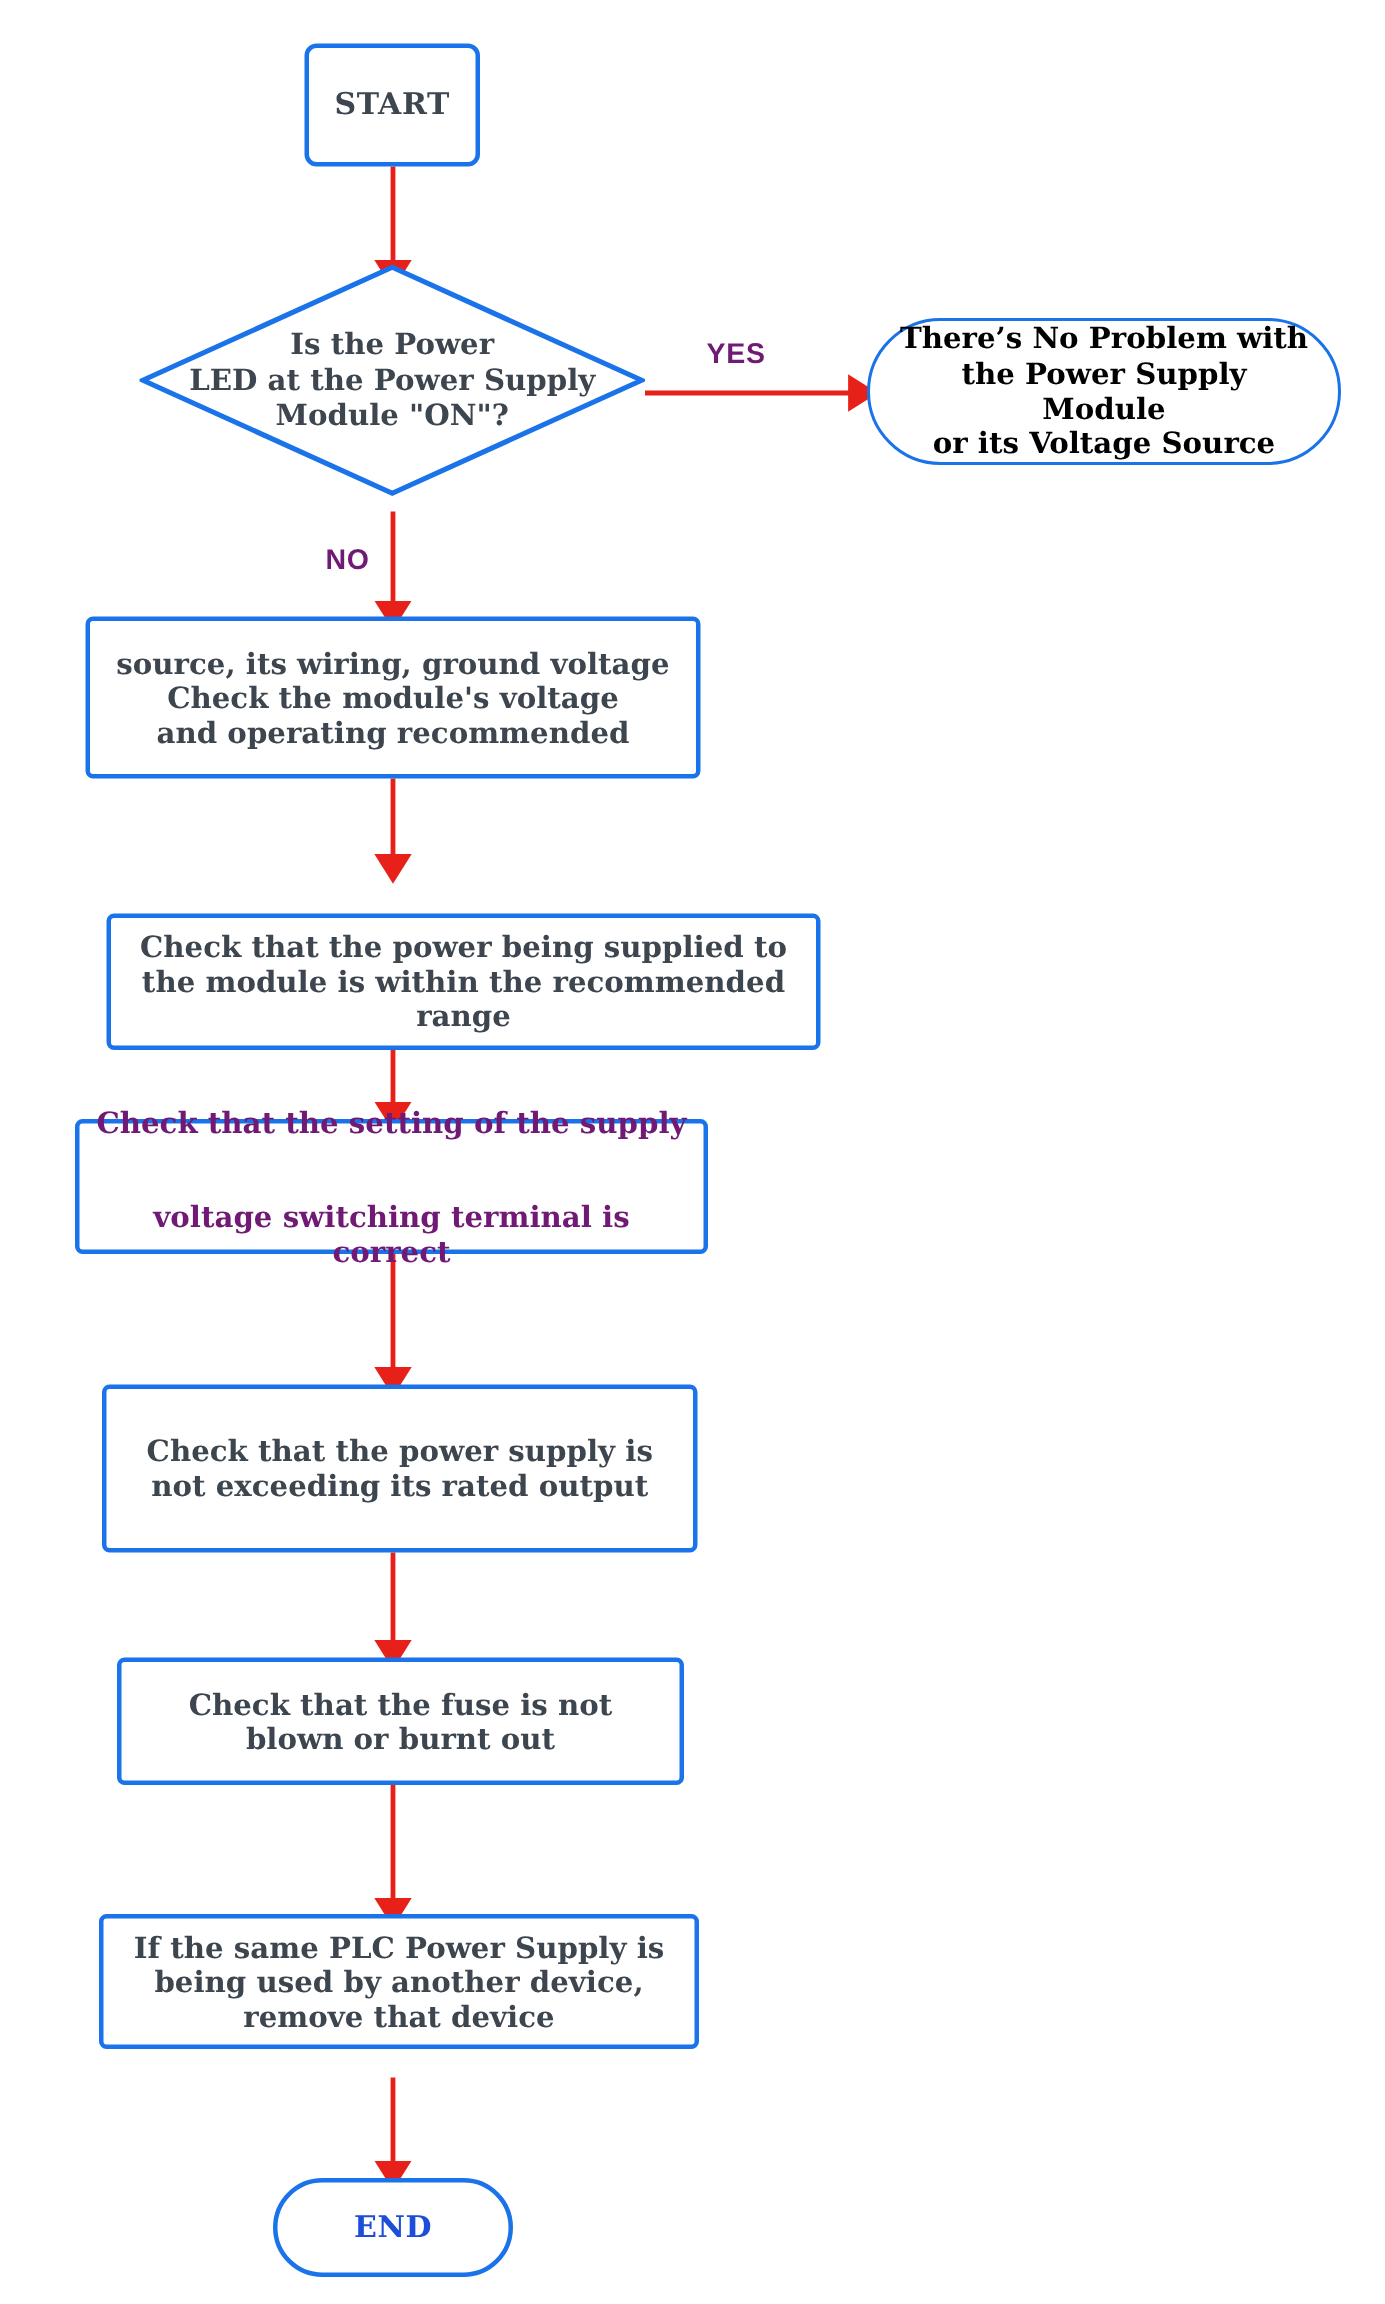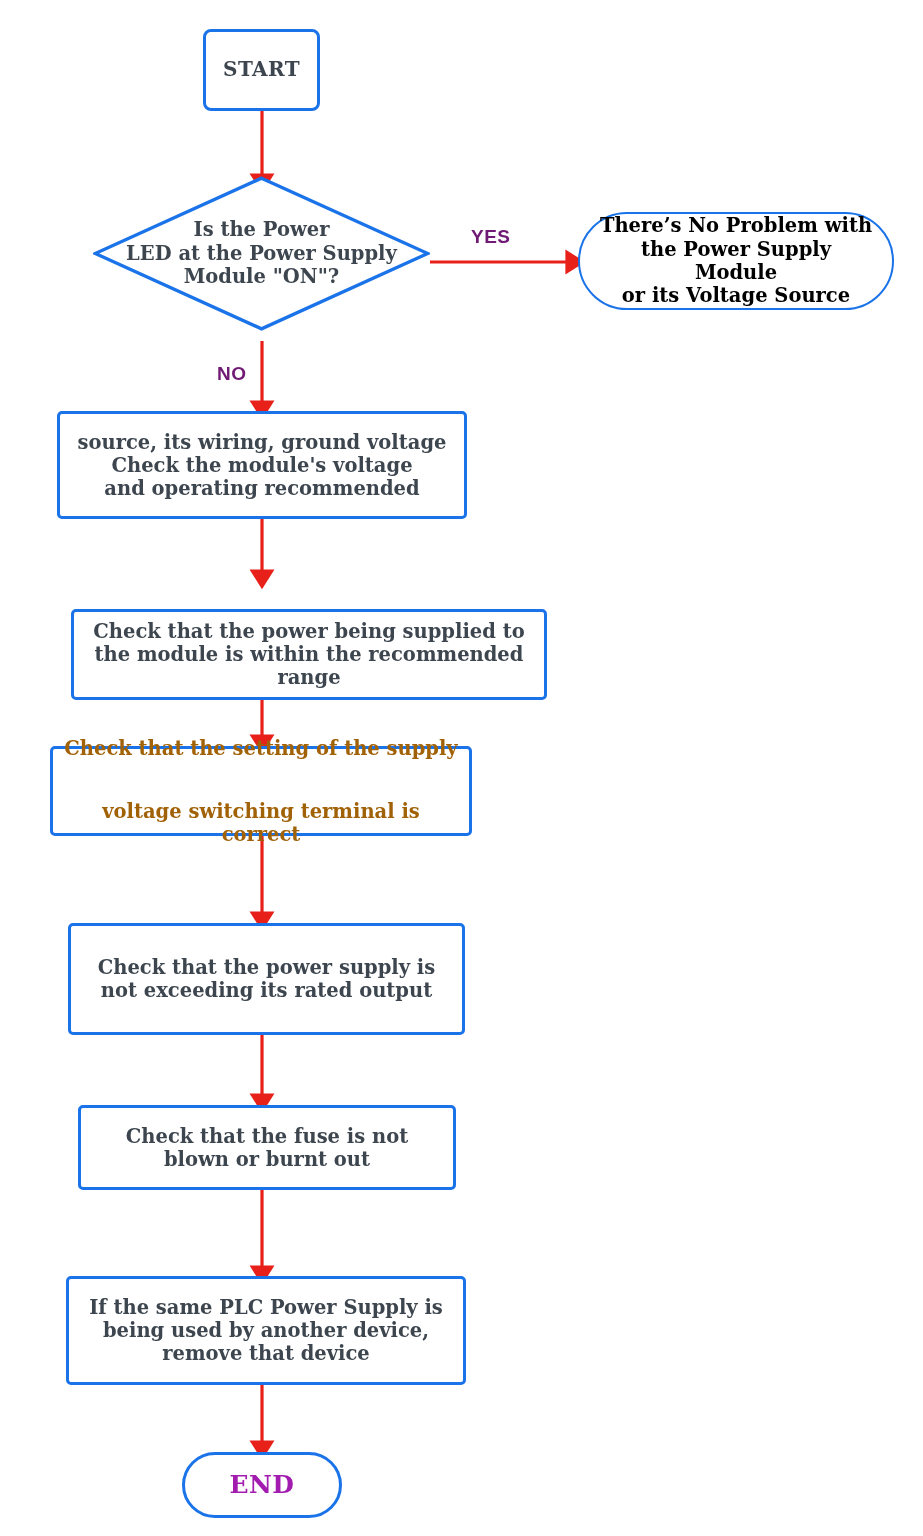--- a/index.html
+++ b/index.html
@@ -23,33 +23,33 @@
     line-height:1.18;
     z-index:2;
   }
   .proc{
     border:3px solid #1a73e8;
     border-radius:5px;
     color:#3d464f;
     font-size:19.5px;
     padding:2px 8px;
   }
-  .proc.black{color:#a16207;gap:40px;}
+  .proc.black{color:#701a75;gap:40px;}
   .term{
     border:3px solid #1a73e8;
     border-radius:8px;
     color:#3d464f;
     font-size:20px;
     letter-spacing:.4px;
   }
   .pill{
     border:3px solid #1a73e8;
     border-radius:999px;
-    color:#a21caf;
-    font-size:25px;
+    color:#1d4ed8;
+    font-size:20px;
     letter-spacing:.4px;
   }
   .pill.thin{border-width:2.5px;color:#000000;font-size:19.5px;line-height:1.2;letter-spacing:0;padding:0 18px;}
 
   .diamond{
     position:absolute;
     display:flex;align-items:center;justify-content:center;
     z-index:2;
   }
   .diamond .dlabel{
@@ -136,21 +136,21 @@
   <div class="node proc" style="left:68px;top:923px;width:397px;height:112px;flex-direction:column;">
     <div>Check that the power supply is</div>
     <div>not exceeding its rated output</div>
   </div>
 
   <div class="node proc" style="left:78px;top:1105px;width:378px;height:85px;flex-direction:column;">
     <div>Check that the fuse is not</div>
     <div>blown or burnt out</div>
   </div>
 
-  <div class="node proc" style="left:66px;top:1276px;width:400px;height:109px;flex-direction:column;">
+  <div class="node proc" style="left:66px;top:1276px;width:400px;height:90px;flex-direction:column;">
     <div>If the same PLC Power Supply is</div>
     <div>being used by another device,</div>
     <div>remove that device</div>
   </div>
 
   <div class="node pill" style="left:182px;top:1452px;width:160px;height:66px;">
     <span>END</span>
   </div>
 
 </div>

